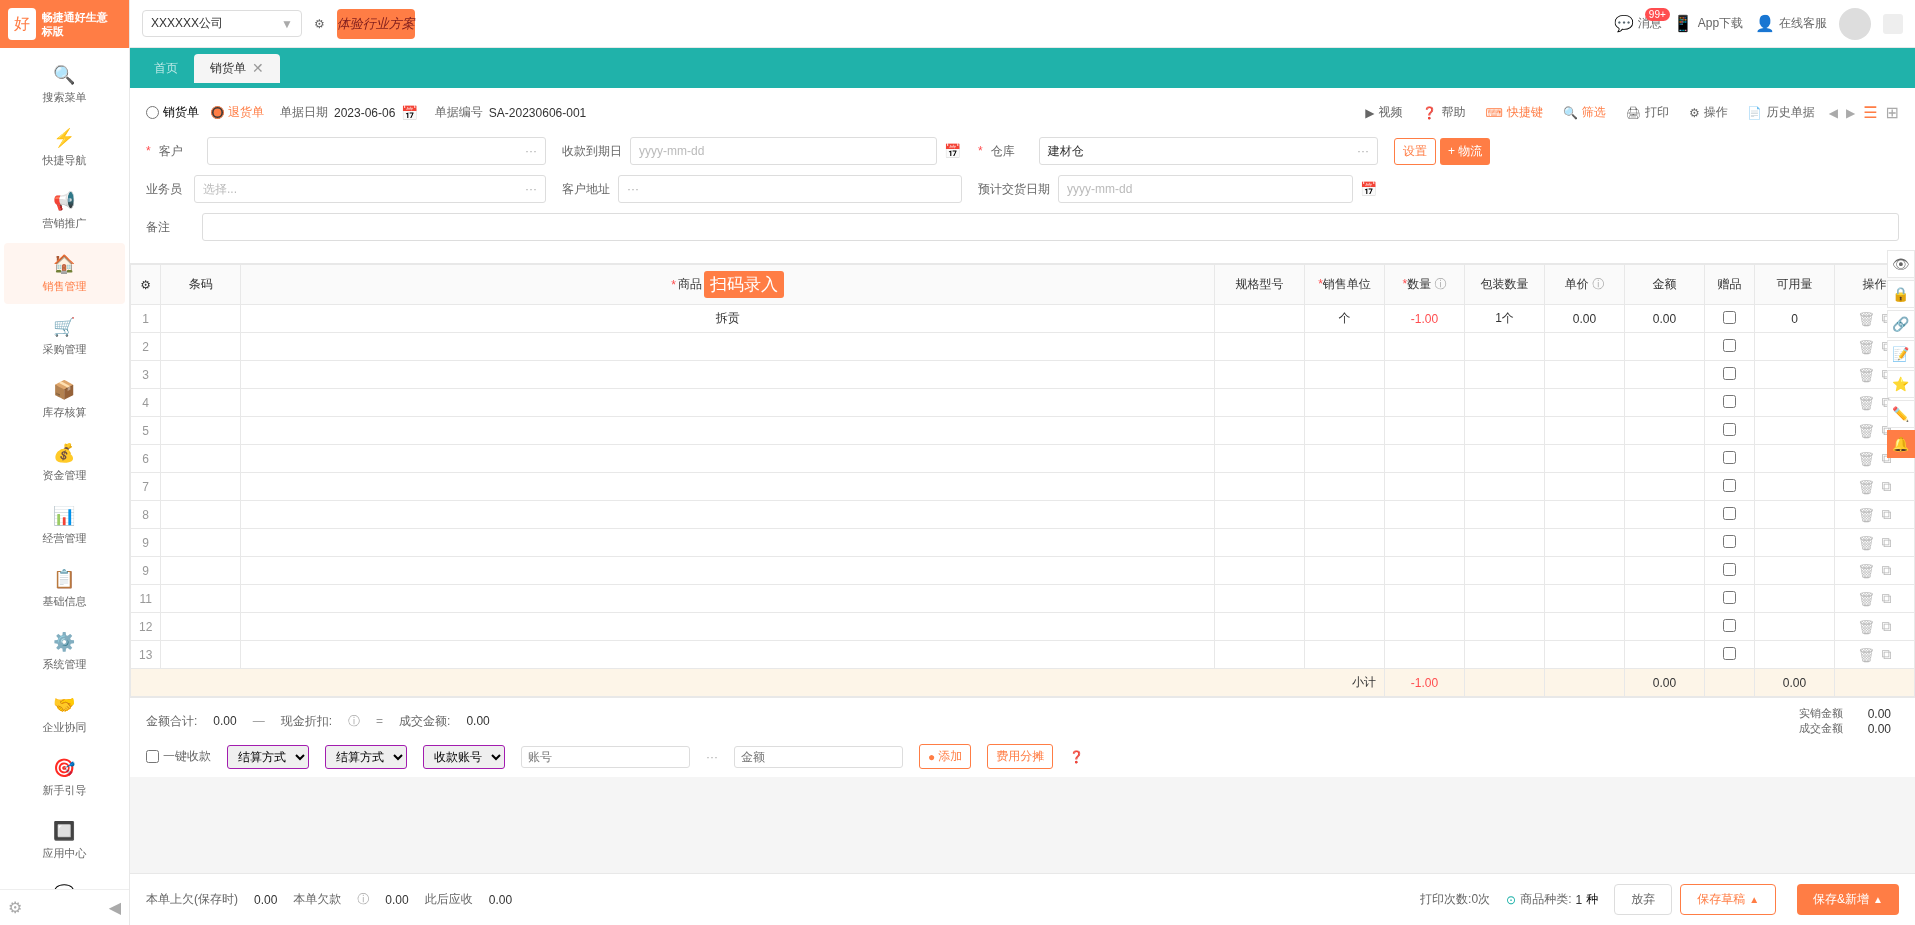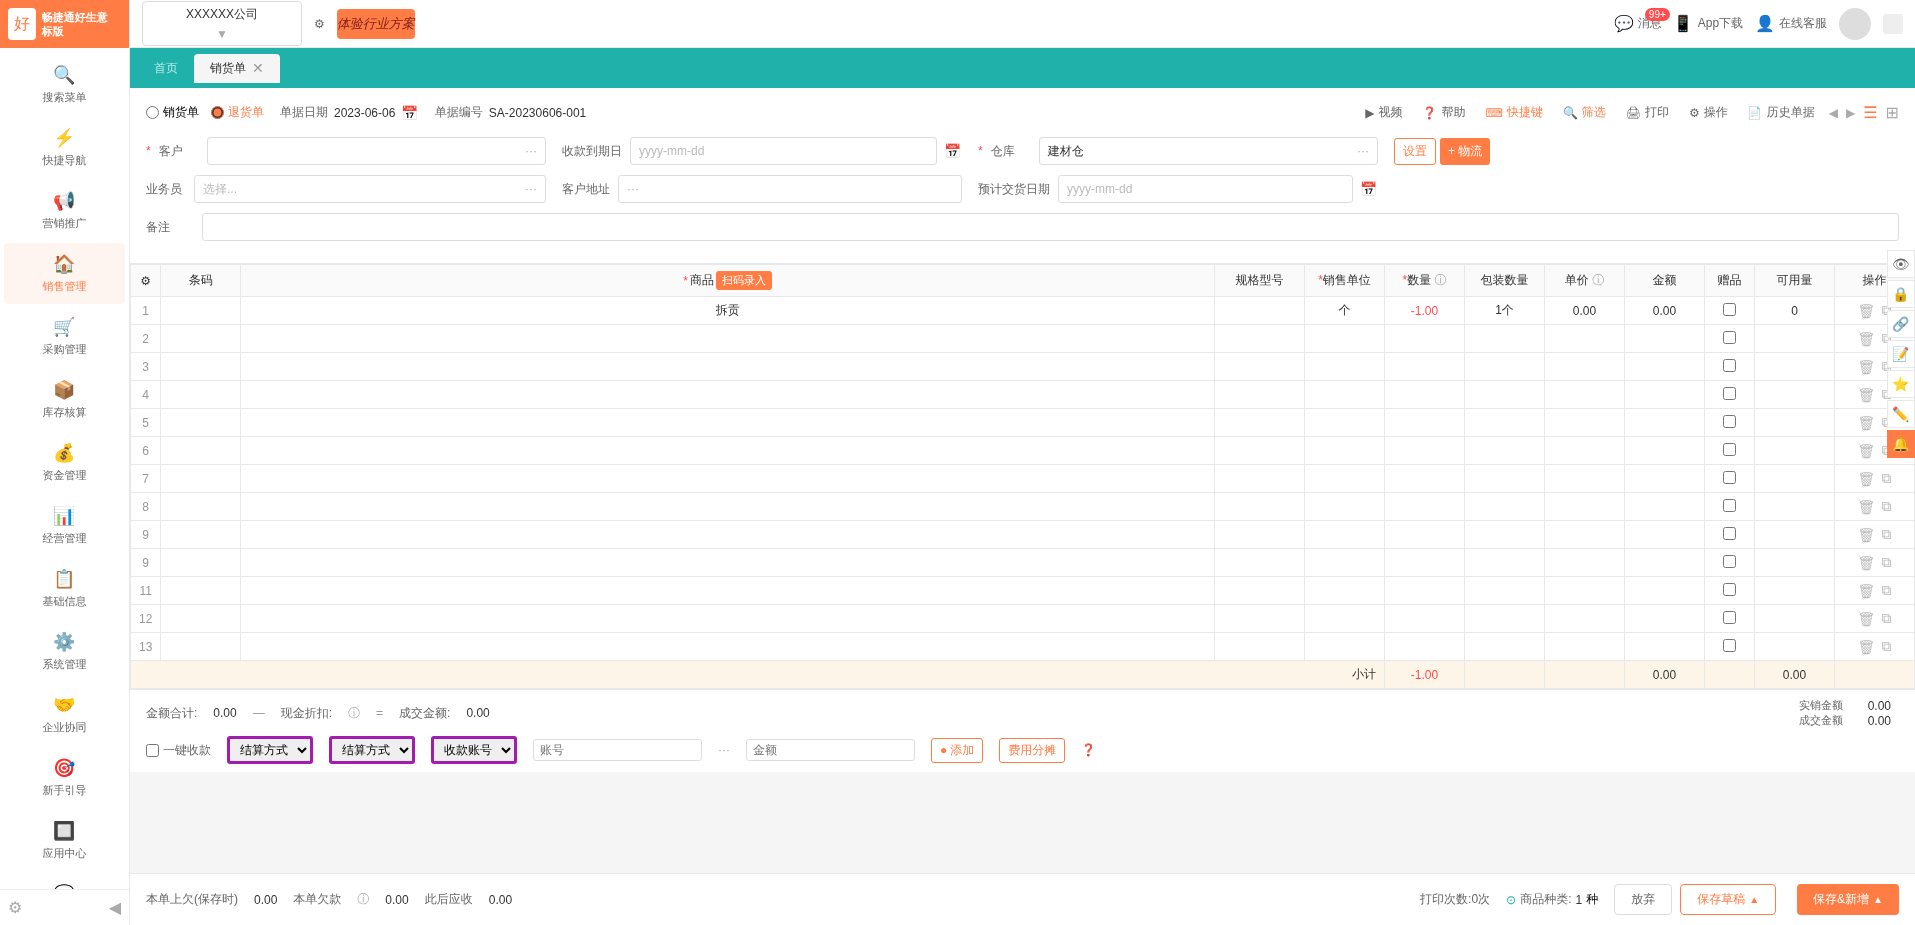--- a/index.html
+++ b/index.html
@@ -15,21 +15,21 @@
     .sidebar-item.active { background: #fff5f0; color: #ff7d45; }
     .sidebar-item-icon { font-size: 18px; }
     .sidebar-item-label { font-size: 11px; text-align: center; }
     .sidebar-bottom { padding: 8px; display: flex; justify-content: space-between; align-items: center; border-top: 1px solid #eee; }
 
     
     .main { flex: 1; display: flex; flex-direction: column; height: 925px; overflow: hidden; }
 
     
     .topbar { background: #fff; height: 48px; display: flex; align-items: center; padding: 0 12px; border-bottom: 1px solid #e8e8e8; gap: 8px; }
-    .topbar-company { display: flex; align-items: center; gap: 4px; border: 1px solid #ddd; border-radius: 4px; padding: 4px 8px; min-width: 160px; cursor: pointer; flex-direction: column; }
+    .topbar-company { display: flex; align-items: center; gap: 4px; border: 1px solid #ddd; border-radius: 4px; padding: 4px 8px; min-width: 160px; cursor: pointer; }
     .topbar-company-name { flex: 1; color: #333; }
     .topbar-settings-icon { color: #666; cursor: pointer; padding: 4px; }
     .topbar-trial-btn { background: #ff7d45; color: #7f1d1d; border: none; border-radius: 4px; padding: 6px 0; cursor: pointer; font-size: 13px; font-style: italic; }
     .topbar-spacer { flex: 1; }
     .topbar-actions { display: flex; align-items: center; gap: 12px; }
     .topbar-action { display: flex; align-items: center; gap: 4px; color: #666; cursor: pointer; position: relative; }
     .badge { background: #ff4d4f; color: #fff; border-radius: 8px; padding: 1px 4px; font-size: 10px; position: absolute; top: -6px; right: -8px; }
     .topbar-avatar { width: 32px; height: 32px; background: #ddd; border-radius: 50%; }
 
     
@@ -66,21 +66,21 @@
     .right-btn { background: #ff7d45; color: #fff; border: none; border-radius: 3px; padding: 4px 8px; cursor: pointer; font-size: 12px; white-space: nowrap; }
 
     
     .table-section { background: #fff; margin: 0; }
     .table-container { overflow-x: auto; }
     table { width: 100%; border-collapse: collapse; }
     th { background: #fafafa; border: 1px solid #e8e8e8; padding: 6px 8px; text-align: center; color: #333; font-weight: 500; white-space: nowrap; }
     td { border: 1px solid #e8e8e8; padding: 5px 8px; text-align: center; color: #333; }
     td.red { color: #ff4d4f; }
     .subtotal-row td { background: #fdf5e8; font-weight: 500; }
-    .scan-btn { background: #ff7d45; color: #fff; border: none; border-radius: 3px; padding: 2px 6px; cursor: pointer; font-size: 11px; }
+    .scan-btn { background: #ff7d45; color: #fff; border: none; border-radius: 3px; padding: 2px 6px; cursor: pointer; font-size: 17px; }
     .th-sort { cursor: pointer; display: flex; align-items: center; justify-content: center; gap: 2px; }
     .checkbox-cell input[type="checkbox"] { cursor: pointer; }
     .row-num { color: #999; }
     .action-icons { display: flex; align-items: center; justify-content: center; gap: 6px; }
     .action-icon { cursor: pointer; color: #bbb; font-size: 14px; }
 
     
     .footer-section { background: #fff; border-top: 1px solid #e8e8e8; padding: 8px 16px; }
     .footer-row1 { display: flex; align-items: center; gap: 16px; margin-bottom: 8px; }
     .footer-row2 { display: flex; align-items: center; gap: 16px; }
@@ -99,21 +99,21 @@
     .amount-summary { display: flex; flex-direction: column; align-items: flex-end; margin-right: 8px; }
     .amount-row { display: flex; align-items: center; gap: 8px; }
     .amount-label { color: #666; font-size: 11px; }
     .amount-value { color: #333; font-weight: 500; min-width: 40px; text-align: right; }
 
     
     .float-sidebar { position: fixed; right: 0; top: 200px; width: 28px; display: flex; flex-direction: column; gap: 2px; z-index: 100; }
     .float-btn { width: 28px; height: 28px; background: #fff; border: 1px solid #e8e8e8; display: flex; align-items: center; justify-content: center; cursor: pointer; color: #666; font-size: 14px; }
     .float-btn.orange { background: #ff7d45; color: #fff; border-color: #ff7d45; }
     .checkbox-label { display: flex; align-items: center; gap: 4px; cursor: pointer; color: #666; }
-    .select-inline { border: 3px solid #a21caf; border-radius: 3px; padding: 3px 6px; }
+    .select-inline { border: 1px solid #a21caf; border-radius: 3px; padding: 3px 6px; }
     .input-inline { border: 1px solid #ddd; border-radius: 3px; padding: 3px 6px; min-width: 60px; }
     .add-btn { background: #fff; border: 1px solid #ff7d45; color: #ff7d45; border-radius: 3px; padding: 3px 8px; cursor: pointer; display: flex; align-items: center; gap: 3px; }
     .fee-btn { background: #fff; border: 1px solid #ff7d45; color: #ff7d45; border-radius: 3px; padding: 3px 8px; cursor: pointer; }
     .help-icon { color: #aaa; cursor: pointer; }
     .product-type { display: flex; align-items: center; gap: 4px; }
     .print-info { color: #666; }
 
     .topbar-action-msg { position: relative; }
     .topbar-icon { font-size: 16px; }
   </style>

